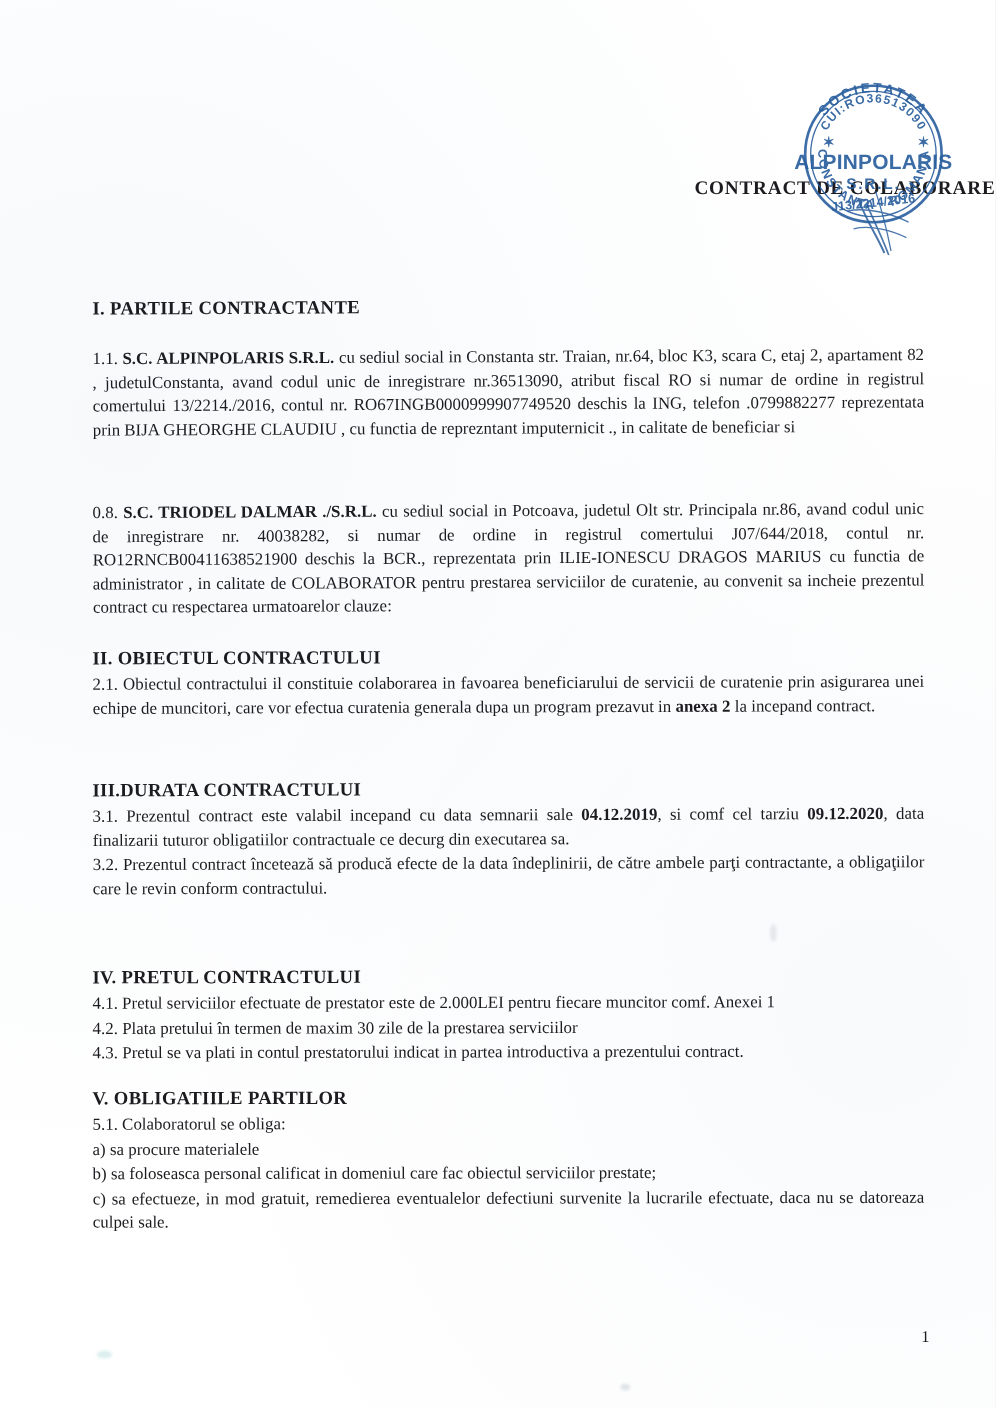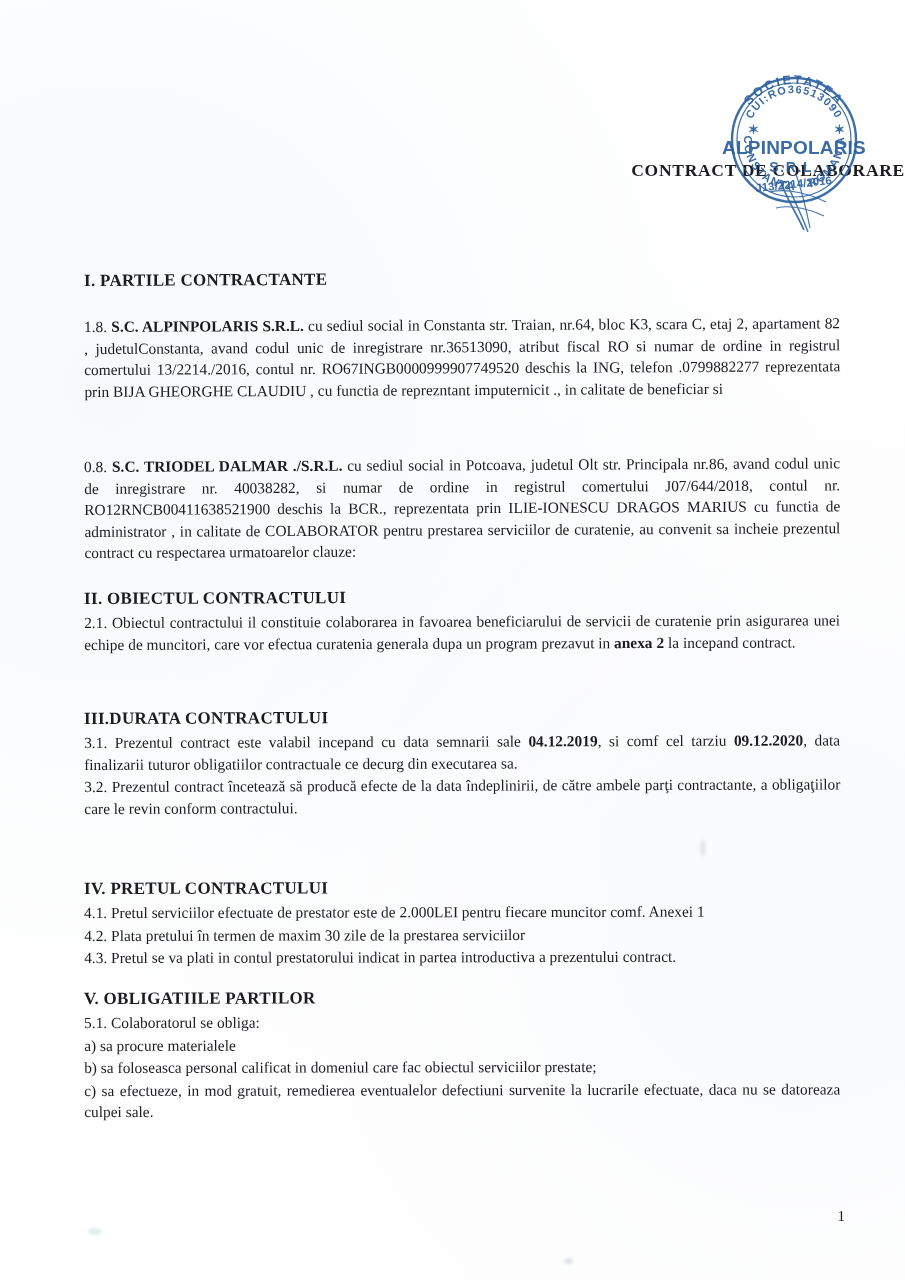--- a/index.html
+++ b/index.html
@@ -167,21 +167,21 @@
     <div class="doc-title">
       <div class="tl">CONTRACT DE COLABORARE</div>
     </div>
 
     <div class="block sk1" style="top:270px;">
       <p class="heading">I. PARTILE CONTRACTANTE</p>
     </div>
 
     <div class="block sk1" style="top:316px;">
       <p class="para">
-        <span>1.8.</span>
+        <span>1.1.</span>
         <b>S.C. ALPINPOLARIS S.R.L.</b><span> cu sediul social in Constanta str. Traian, nr.64, bloc K3, scara C, etaj 2, apartament 82 , judetulConstanta, avand codul unic de inregistrare nr.36513090, atribut fiscal RO si numar de ordine in registrul comertului 13/2214./2016, contul nr. RO67INGB0000999907749520 deschis la ING, telefon .0799882277 reprezentata prin BIJA GHEORGHE CLAUDIU , cu functia de reprezntant imputernicit ., in calitate de beneficiar si</span>
       </p>
     </div>
 
     <div class="block sk1" style="top:456px;">
       <p class="para">
         <span>0.8.</span>
         <b>S.C. TRIODEL DALMAR ./S.R.L.</b><span> cu sediul social in Potcoava, judetul Olt str. Principala  nr.86, avand codul unic de inregistrare nr. 40038282, si numar de ordine in registrul comertului J07/644/2018, contul nr. RO12RNCB00411638521900 deschis la BCR.,  reprezentata prin ILIE-IONESCU DRAGOS MARIUS cu functia de administrator , in calitate de COLABORATOR pentru prestarea serviciilor de curatenie, au convenit sa incheie prezentul contract cu respectarea urmatoarelor clauze:</span>
       </p>
     </div>

